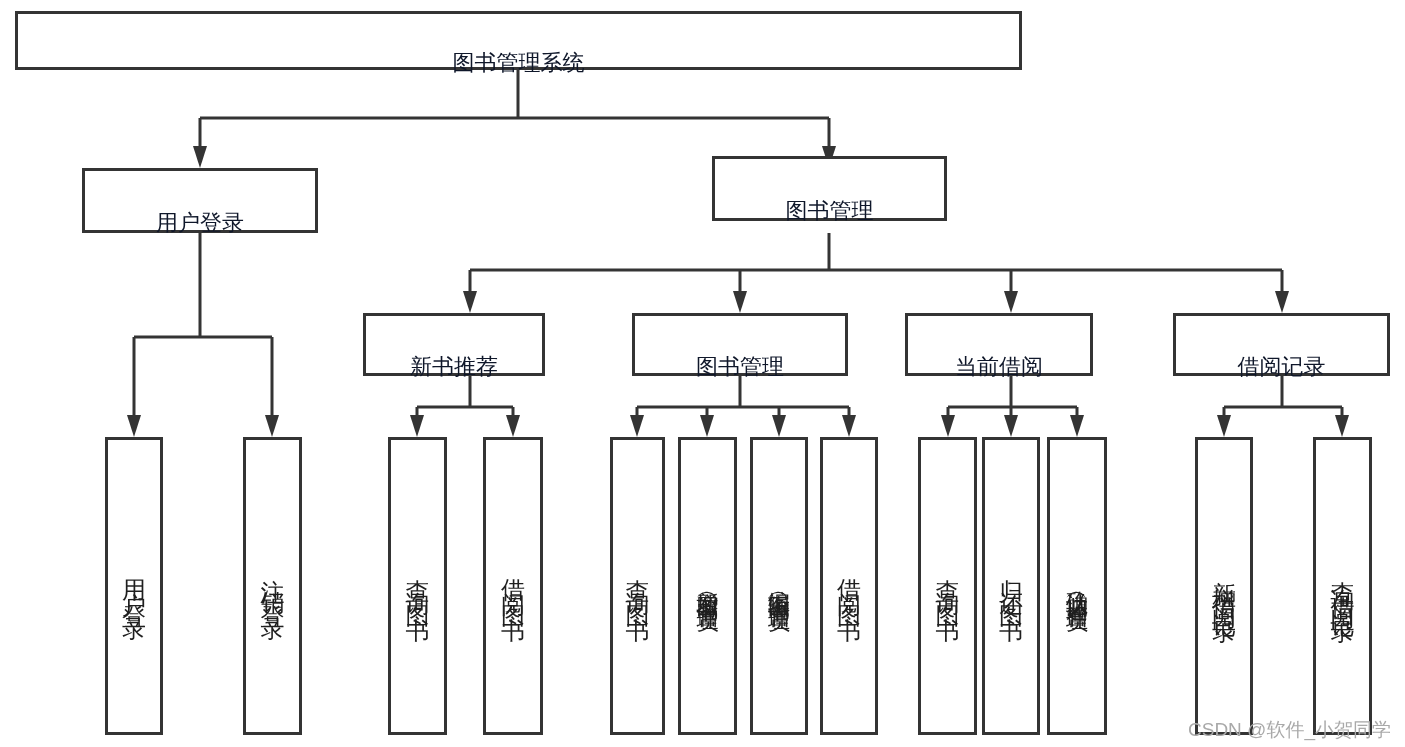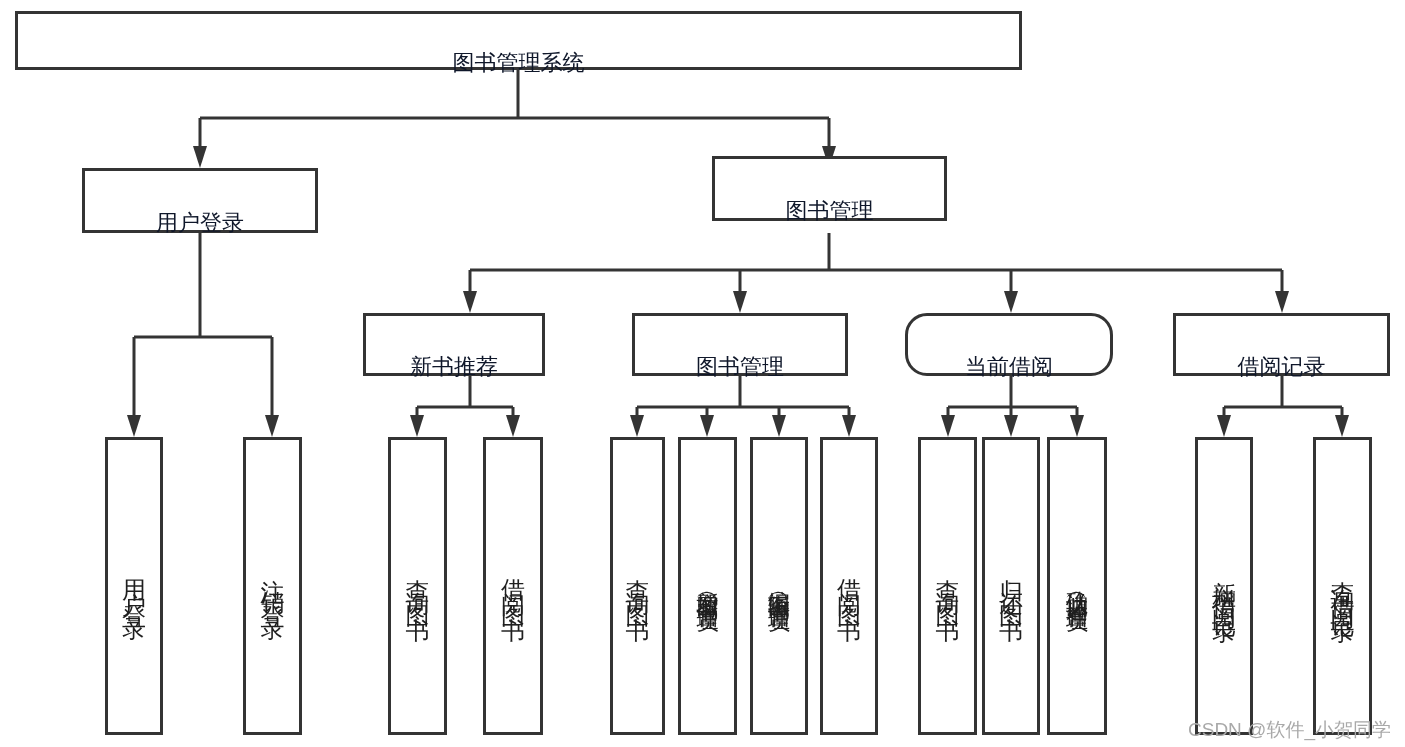--- a/index.html
+++ b/index.html
@@ -127,21 +127,21 @@
   <div class="box" style="left:712px; top:156px; width:235px; height:65px;">
     <span class="h-label">图书管理</span>
   </div>
 
   <div class="box" style="left:363px; top:313px; width:182px; height:63px;">
     <span class="h-label">新书推荐</span>
   </div>
   <div class="box" style="left:632px; top:313px; width:216px; height:63px;">
     <span class="h-label">图书管理</span>
   </div>
-  <div class="box" style="left:905px; top:313px; width:208px; height:63px;border-radius:22px;">
+  <div class="box" style="left:905px; top:313px; width:188px; height:63px;">
     <span class="h-label">当前借阅</span>
   </div>
   <div class="box" style="left:1173px; top:313px; width:217px; height:63px;">
     <span class="h-label">借阅记录</span>
   </div>
 
   <div class="box leaf" style="left:105px; width:58px;">
     <span class="v-label">用户登录</span>
   </div>
   <div class="box leaf" style="left:243px; width:59px;">

